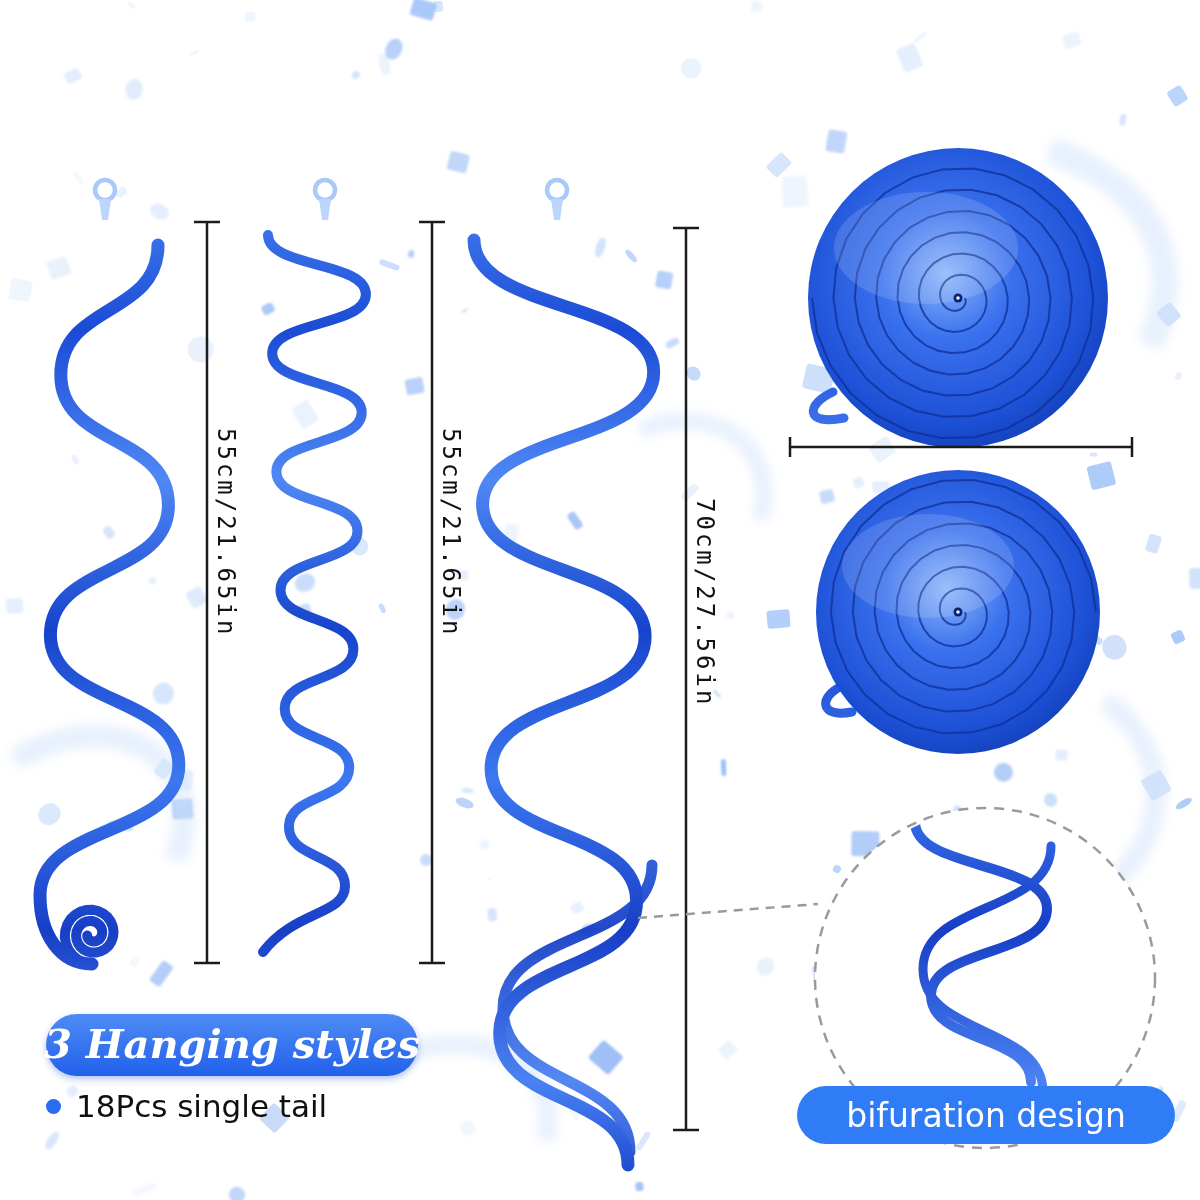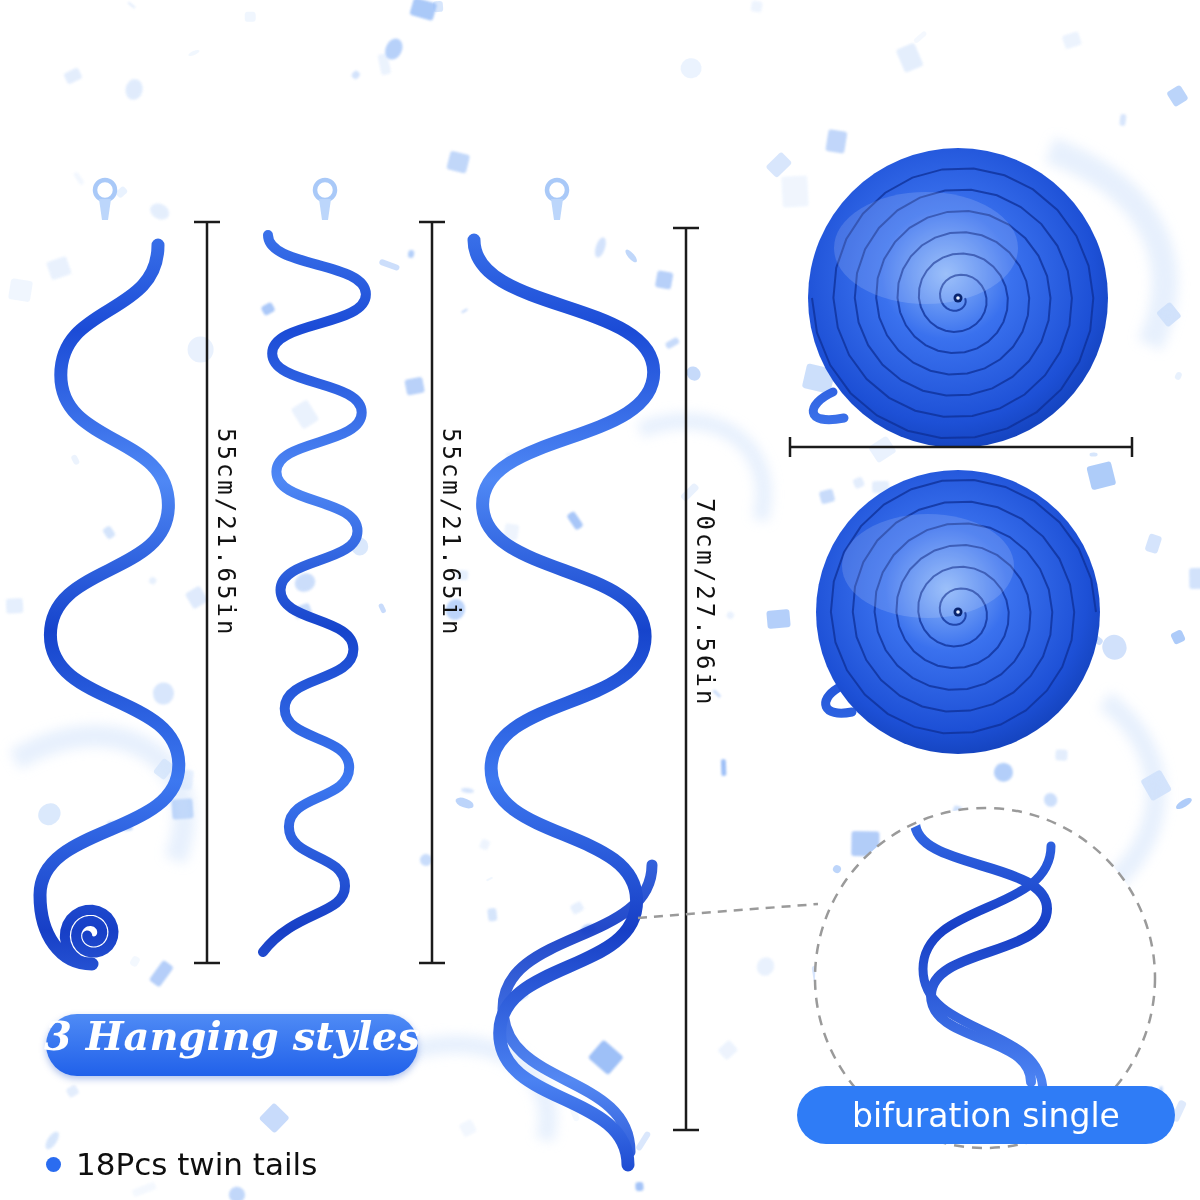--- a/index.html
+++ b/index.html
@@ -23,21 +23,21 @@
     font-family:"DejaVu Sans Mono",monospace;font-size:24px;color:#121212;letter-spacing:3px}
   .vlabel-1{left:212px;top:428px}
   .vlabel-2{left:437px;top:428px}
   .vlabel-3{left:691px;top:498px}
 
   .hlabel{position:absolute;z-index:3;left:826px;top:456px;width:268px;text-align:center;
     font-family:"DejaVu Sans Mono",monospace;font-size:26px;color:#121212}
 
   .styles-pill{position:absolute;left:46px;top:1014px;width:372px;height:62px;z-index:3;
     border-radius:32px;background:linear-gradient(180deg,#4f8bf5,#2161ea);
-    display:flex;align-items:flex-start;justify-content:center;
+    display:flex;align-items:center;justify-content:center;
     box-shadow:0 3px 7px rgba(30,80,200,.35)}
   .styles-pill span{font-family:"DejaVu Serif",serif;font-style:italic;font-weight:bold;
     font-size:40px;color:#fff;white-space:nowrap;transform:translateY(-2px)}
 
   .bullet{position:absolute;z-index:3;left:46px;display:flex;align-items:center;gap:15px;
     font-size:31px;color:#0f0f0f;white-space:nowrap}
   .bullet-1{top:1088px}
   .bullet-2{top:1146px}
   .bullet .dot{width:15px;height:15px;border-radius:50%;background:#2a6cf0;flex:0 0 auto}
 
@@ -291,19 +291,19 @@
   </svg>
 
 
   <div class="vlabel vlabel-1">55cm/21.65in</div>
   <div class="vlabel vlabel-2">55cm/21.65in</div>
   <div class="vlabel vlabel-3">70cm/27.56in</div>
 
   <div class="styles-pill">
     <span>3 Hanging styles</span>
   </div>
-  <div class="bullet bullet-2">
+  <div class="bullet bullet-1">
     <span class="dot"></span>
-    <span>18Pcs twin tails</span>
+    <span>18Pcs single tail</span>
   </div>
 
-  <div class="callout-pill">bifuration single</div>
+  <div class="callout-pill">bifuration design</div>
 </div>
 
 </body></html>

